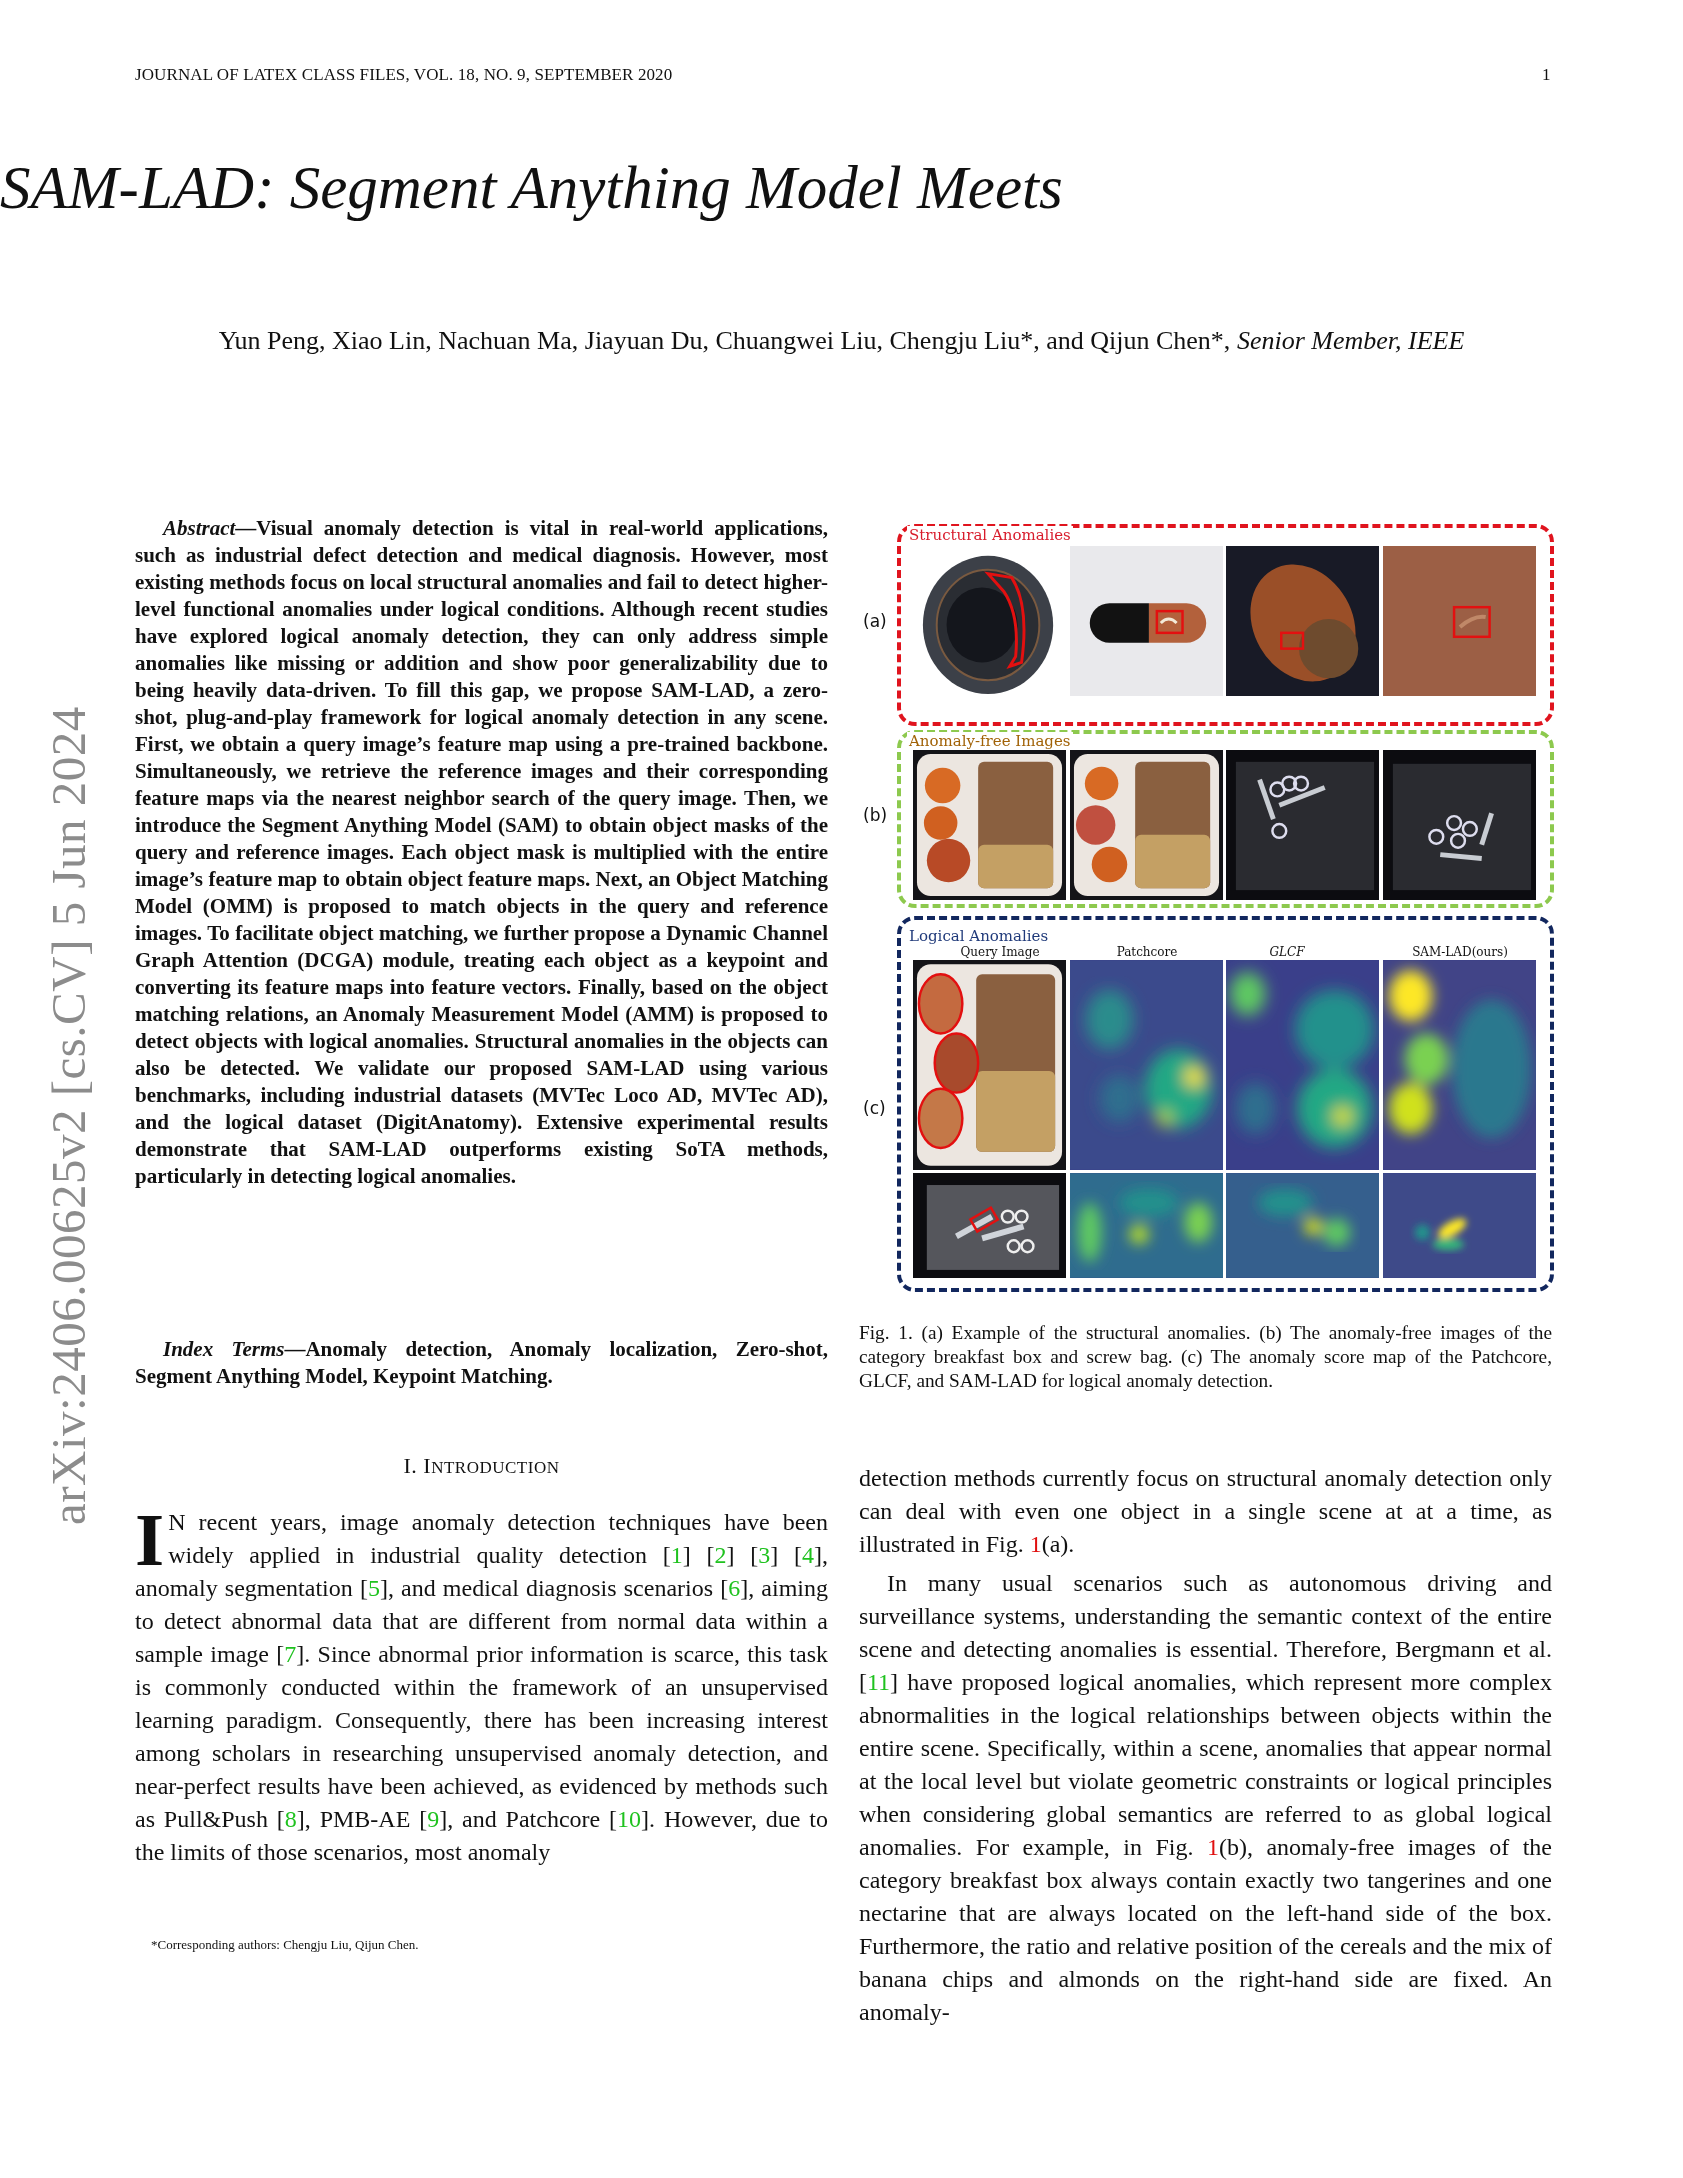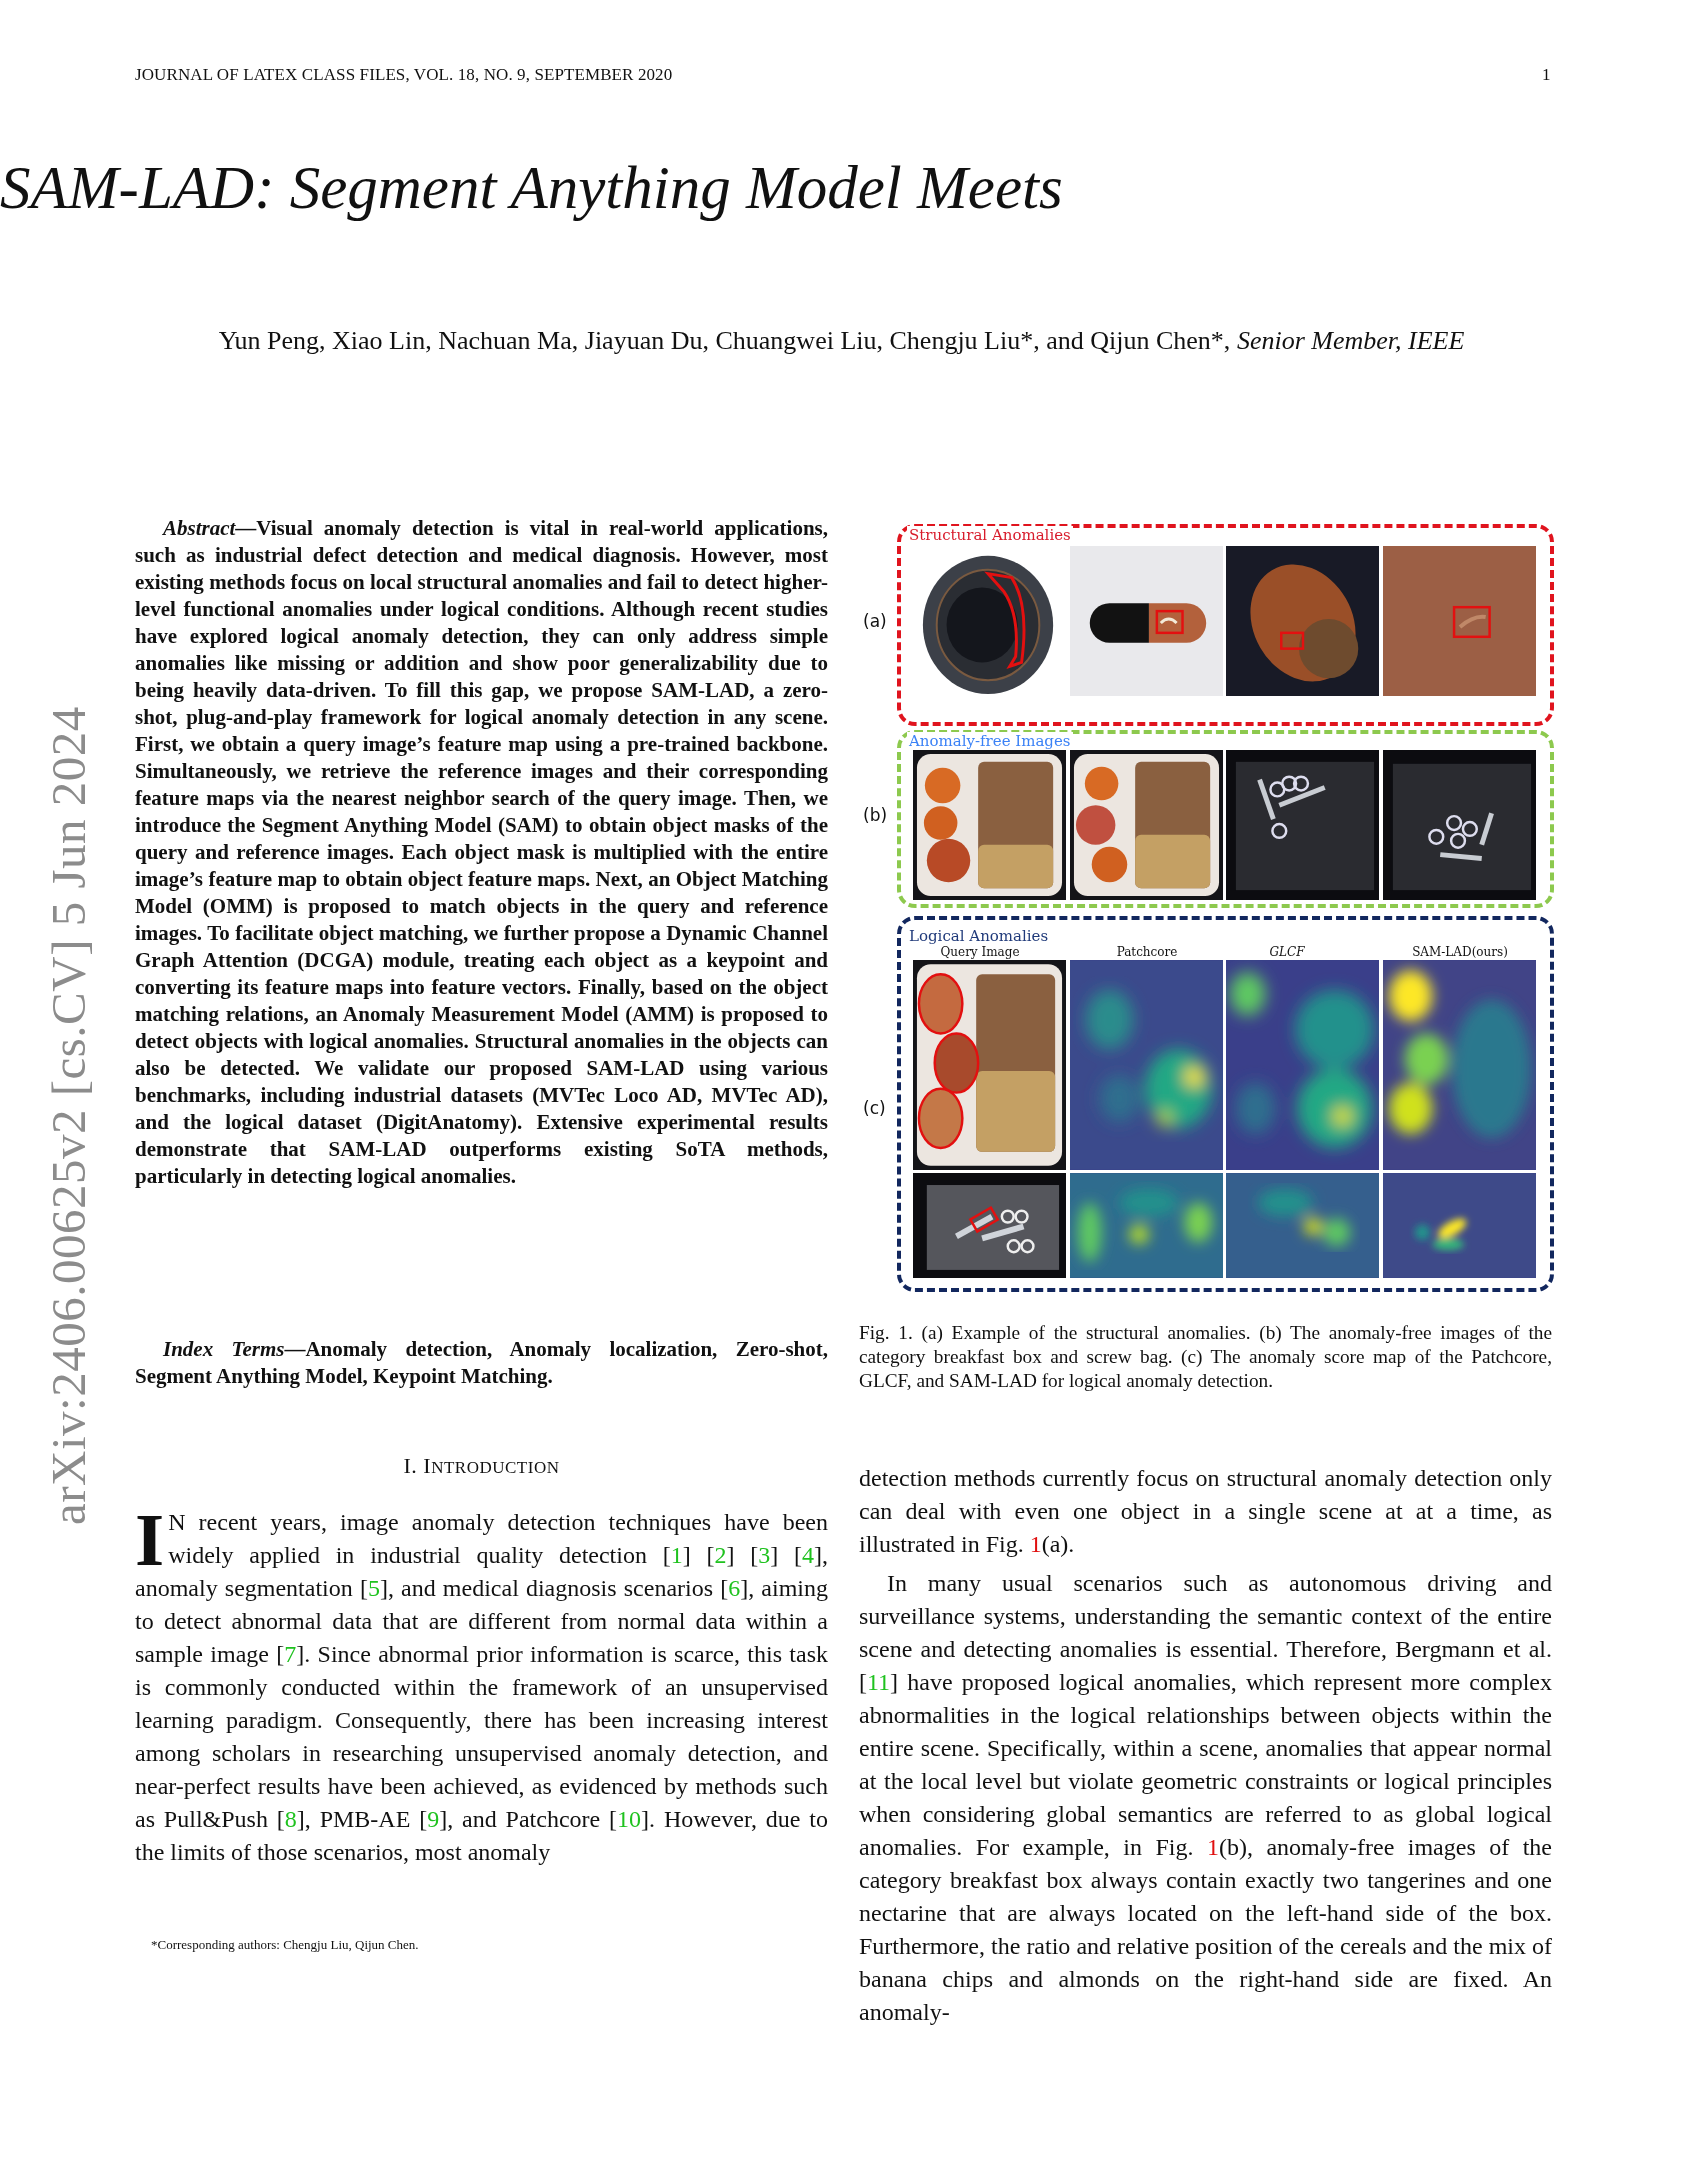--- a/index.html
+++ b/index.html
@@ -33,21 +33,21 @@
   .caption { top:1321px; font-size:19.3px; line-height:24px; text-align:justify; }
 
   
   .figure { left:859px; top:520px; width:695px; height:777px; }
   .group { position:absolute; border-width:4px; border-style:dashed; border-radius:18px; }
   .g-a { left:38px; top:4px; width:649px; height:194px; border-color:#e0141e; }
   .g-b { left:38px; top:210px; width:649px; height:170px; border-color:#8dc94e; }
   .g-c { left:38px; top:396px; width:649px; height:368px; border-color:#12275e; }
   .glabel { position:absolute; font-family:"DejaVu Serif", serif; font-size:15px; background:#fff; padding:0 2px; }
   .gl-a { left:48px; top:6px; color:#d81c2c; }
-  .gl-b { left:48px; top:212px; color:#3b82f6; }
+  .gl-b { left:48px; top:212px; color:#a16207; }
   .gl-c { left:48px; top:407px; color:#203a7a; }
   .rowlbl { position:absolute; left:4px; font-size:17px; font-family:"DejaVu Sans", sans-serif; }
   .colhdr { position:absolute; top:425px; width:154px; text-align:center; font-size:12px; font-family:"DejaVu Serif", serif; }
   .tile { position:absolute; width:153px; height:150px; overflow:hidden; }
   .heat { background:#3a3f8a; }
 </style>
 </head>
 <body>
 
 <div class="abs header-left">JOURNAL OF LATEX CLASS FILES, VOL. 18, NO. 9, SEPTEMBER 2020</div>
@@ -168,21 +168,21 @@
       <circle cx="72" cy="74" r="7" fill="none" stroke="#dde" stroke-width="2.5"></circle>
       <circle cx="76" cy="92" r="7" fill="none" stroke="#dde" stroke-width="2.5"></circle>
       <circle cx="88" cy="80" r="7" fill="none" stroke="#dde" stroke-width="2.5"></circle>
     </svg>
   </div>
 
   <div class="group g-c"></div>
   <div class="glabel gl-c">Logical Anomalies</div>
   <div class="rowlbl" style="top:578px;">(c)</div>
 
-  <div class="colhdr" style="left:44px;">Query Image</div>
+  <div class="colhdr" style="left:64px;">Query Image</div>
   <div class="colhdr" style="left:211px;">Patchcore</div>
   <div class="colhdr" style="left:351px;font-style:italic;">GLCF</div>
   <div class="colhdr" style="left:524px;">SAM-LAD(ours)</div>
 
   <div class="tile" style="left:54px;top:440px;height:210px;background:#141418;">
     <svg width="153" height="210" viewBox="0 0 155 212">
       <rect x="4" y="4" width="147" height="204" rx="14" fill="#ece6e0"></rect>
       <rect x="64" y="14" width="80" height="180" rx="6" fill="#8a6040"></rect>
       <rect x="64" y="112" width="80" height="82" rx="6" fill="#c4a064"></rect>
       <ellipse cx="28" cy="44" rx="22" ry="30" fill="#c46a40" stroke="#e31010" stroke-width="2.5"></ellipse>

